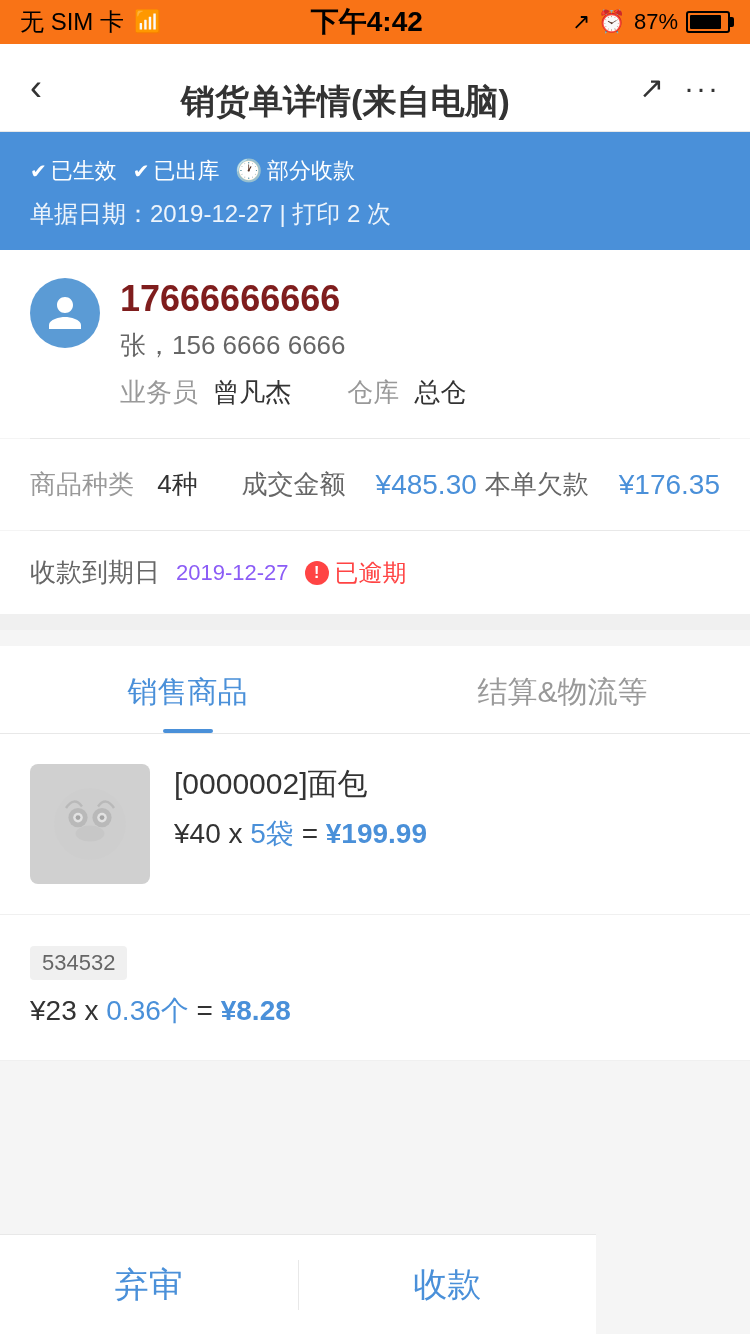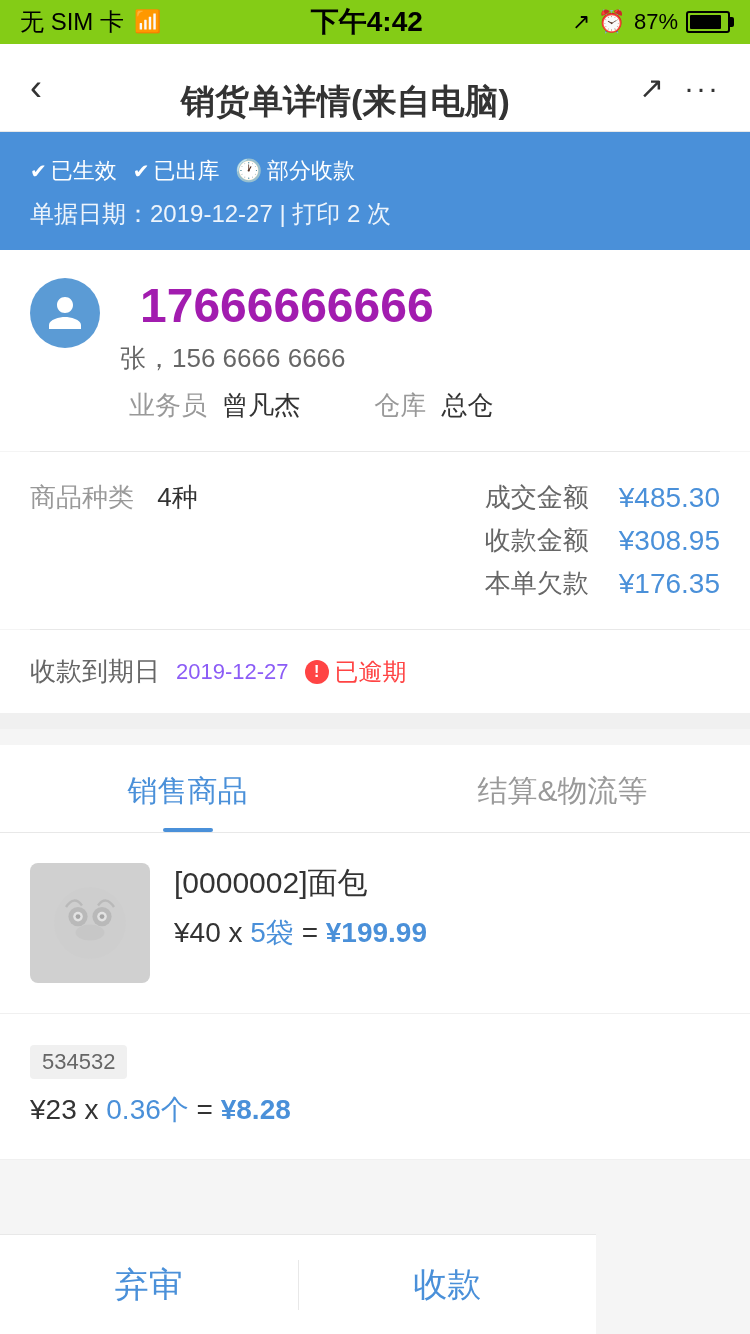--- a/index.html
+++ b/index.html
@@ -9,21 +9,21 @@
       background: #f5f5f5;
       width: 750px;
       min-height: 1334px;
       overflow-x: hidden;
       font-size: 28px;
     }
 
     
     .status-bar {
       height: 44px;
-      background: #84cc16;
+      background: #f97316;
       display: flex;
       align-items: center;
       justify-content: space-between;
       padding: 0 20px;
       font-size: 24px;
       font-weight: 500;
     }
     .status-left { display: flex; align-items: center; gap: 10px; }
     .status-right { display: flex; align-items: center; gap: 8px; font-size: 22px; }
     .wifi-icon { font-size: 22px; }
@@ -128,37 +128,35 @@
       border-radius: 50%;
       background: #5B9BD5;
       display: flex;
       align-items: center;
       justify-content: center;
       flex-shrink: 0;
     }
     .avatar svg { width: 40px; height: 40px; fill: #fff; }
     .customer-info { flex: 1; }
     .customer-name {
-      font-size: 48px;
+      font-size: 36px;
       font-weight: 600;
-      color: #a21caf;
+      color: #7f1d1d;
       margin-bottom: 8px;
-      margin-left: 20px;
     }
     .customer-phone {
       font-size: 26px;
       color: #666;
       margin-bottom: 12px;
     }
     .customer-meta {
       display: flex;
-      gap: 74px;
+      gap: 56px;
       font-size: 26px;
       color: #333;
-      margin-left: 9px;
     }
     .meta-label { color: #999; margin-right: 8px; }
 
     
     .divider {
       height: 16px;
       background: #f0f0f0;
     }
     .divider-thin {
       height: 1px;
@@ -174,21 +172,20 @@
     .summary-row {
       display: flex;
       justify-content: space-between;
       align-items: flex-start;
     }
     .summary-left { font-size: 26px; color: #666; }
     .summary-label { color: #999; margin-right: 16px; font-size: 26px; }
     .summary-value { font-size: 26px; color: #333; }
     .summary-right {
       display: flex;
-      flex-direction: column;
       align-items: center;
       gap: 8px;
     }
     .amount-row {
       display: flex;
       justify-content: space-between;
       align-items: center;
       gap: 30px;
     }
     .amount-label { font-size: 26px; color: #666; }
@@ -408,24 +405,20 @@
 <div class="summary-section">
   <div class="summary-row">
     <div class="summary-left">
       <span class="summary-label">商品种类</span>
       <span class="summary-value">4种</span>
     </div>
     <div class="summary-right">
       <div class="amount-row">
         <span class="amount-label">成交金额</span>
         <span class="amount-value">¥485.30</span>
-      </div>
-      <div class="amount-row">
-        <span class="amount-label">收款金额</span>
-        <span class="amount-value">¥308.95</span>
       </div>
       <div class="amount-row">
         <span class="amount-label">本单欠款</span>
         <span class="amount-value">¥176.35</span>
       </div>
     </div>
   </div>
 </div>
 
 <div class="divider-thin"></div>

